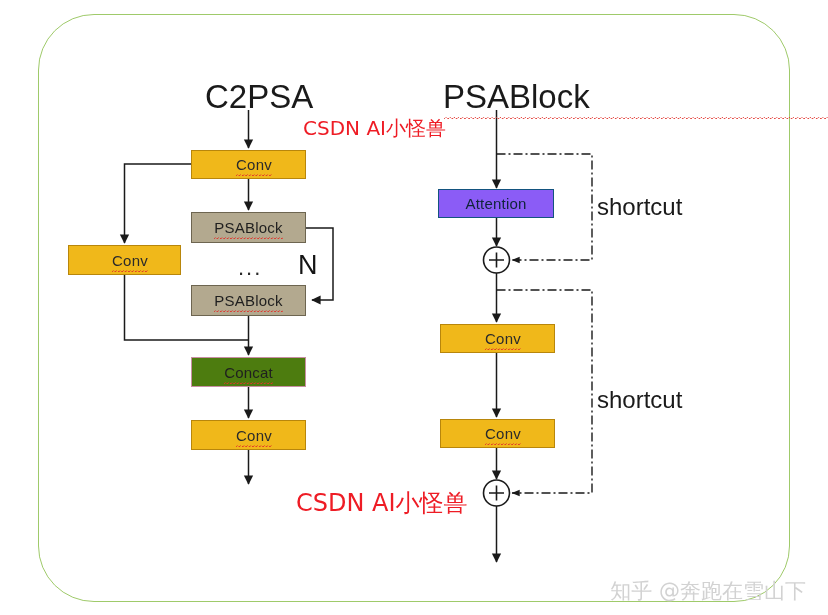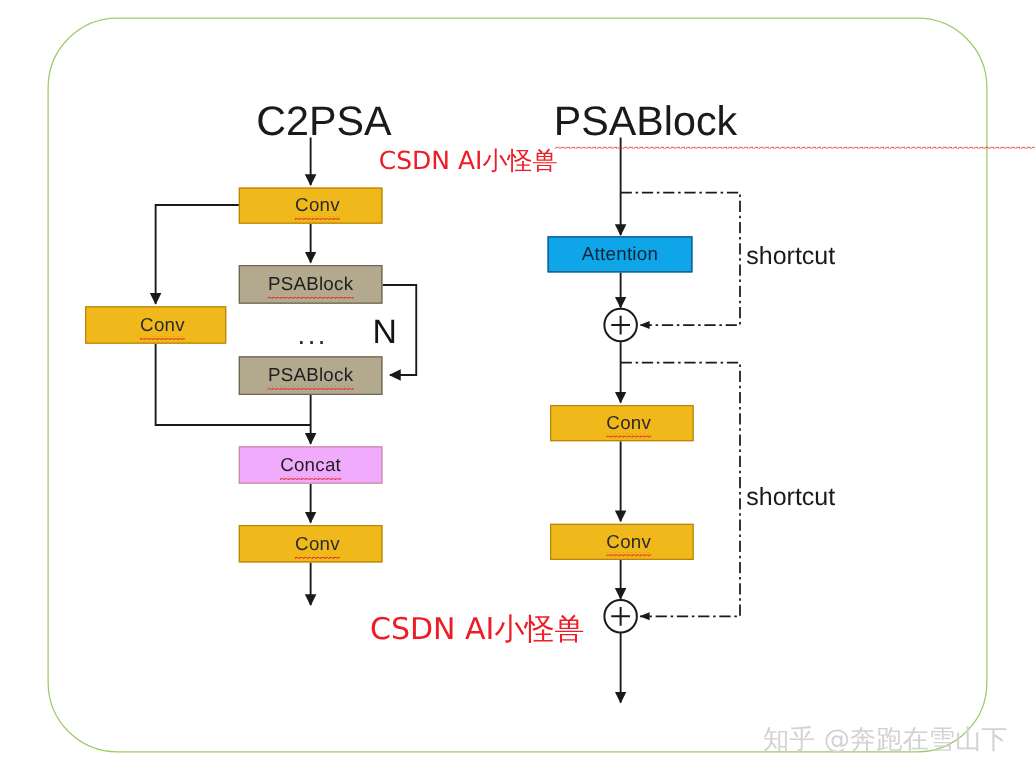--- a/index.html
+++ b/index.html
@@ -48,26 +48,26 @@
     border: 1.3px solid #b8860b;
     color: #2b2b2b;
     padding-left: 11px;
   }
   .node.psa {
     background: #b3a98f;
     border: 1.3px solid #6d6550;
     color: #1f1f1f;
   }
   .node.concat {
-    background: #f0abfc;
+    background: #4d7c0f;
     border: 1.3px solid #c98ea3;
     color: #1f1f1f;
   }
   .node.attention {
-    background: #0ea5e9;
+    background: #8b5cf6;
     border: 1.3px solid #13537f;
     color: #10243a;
   }
   .squig {
     position: relative;
   }
   .squig::after {
     content: "";
     position: absolute;
     left: 0;
@@ -97,21 +97,21 @@
     bottom: -6px;
     height: 3px;
     background-image:
       radial-gradient(circle at 2px 3.4px, rgba(0,0,0,0) 1.3px, #e2322b 1.35px, #e2322b 2px, rgba(0,0,0,0) 2.05px);
     background-size: 4.2px 5px;
     background-repeat: repeat-x;
     opacity: .9;
   }
   .plain-label {
     position: absolute;
-    font-size: 20px;
+    font-size: 24px;
     line-height: 1;
     color: #1a1a1a;
     white-space: nowrap;
   }
   .dots {
     position: absolute;
     font-size: 22px;
     line-height: 1;
     letter-spacing: 2px;
     color: #2a2a2a;

